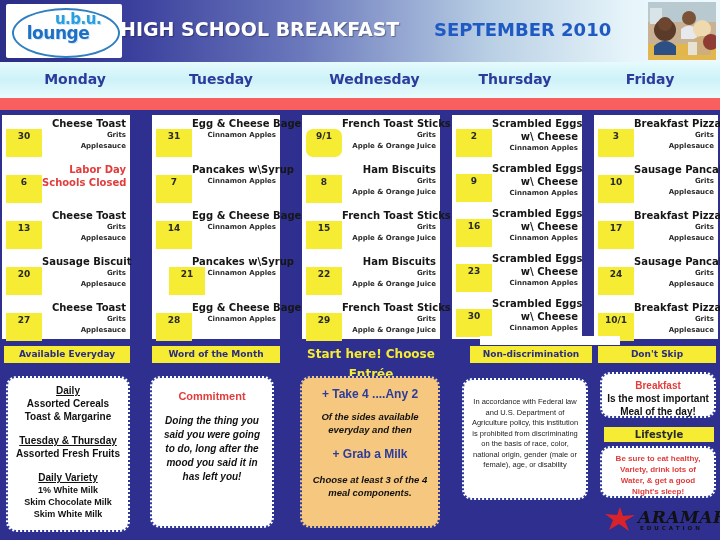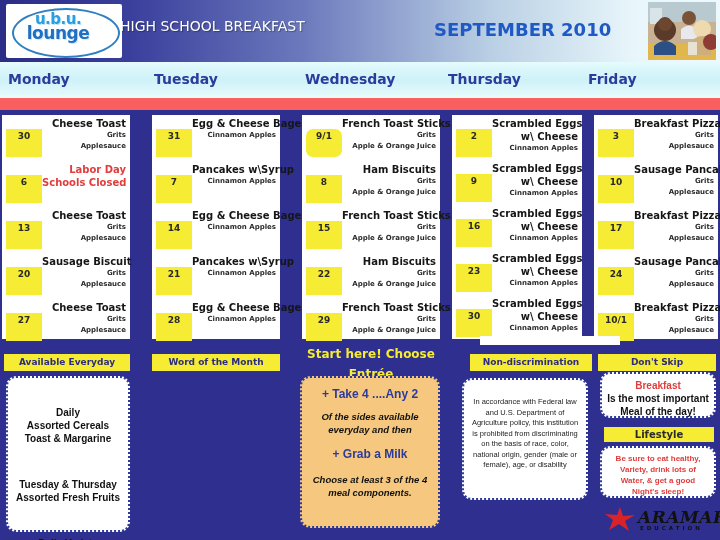--- a/index.html
+++ b/index.html
@@ -22,31 +22,32 @@
   .logo-ellipse{
     position:absolute;left:6px;top:4px;width:104px;height:46px;
     border:2px solid #2f7fc1;border-radius:50%;
     background:#ffffff;
   }
   .logo-t1{
     position:absolute;left:0;top:8px;width:104px;text-align:center;
     font-family:"DejaVu Sans", sans-serif;font-weight:bold;font-size:15px;
     color:#2a9ee0;letter-spacing:-0.5px;line-height:14px;
     text-shadow:1px 1px 0 #bfe4f7;
+    padding-left:20px;
   }
   .logo-t2{
     position:absolute;left:0;top:21px;width:104px;text-align:center;
     font-family:"DejaVu Sans", sans-serif;font-weight:bold;font-size:17px;
     color:#1f6fc4;letter-spacing:-0.5px;line-height:17px;
     text-shadow:1px 1px 0 #cfe9fa;
   }
   .hdr-title{
     position:absolute;left:120px;top:18px;
     font-family:"DejaVu Sans", sans-serif;
-    font-weight:normal;font-size:14px;color:#ffffff;
+    font-weight:bold;font-size:19px;color:#ffffff;
     letter-spacing:0px;
     text-shadow:1px 1px 1px rgba(0,0,0,.35);
   }
   .hdr-month{
     position:absolute;left:434px;top:19px;
     font-family:"DejaVu Sans", sans-serif;
     font-weight:bold;font-size:18px;color:#1f59c4;
     letter-spacing:0px;
   }
   .hdr-photo{
@@ -56,21 +57,21 @@
 
   
   .daybar{
     position:absolute;left:0;top:62px;width:720px;height:36px;
     background:linear-gradient(to bottom,#e6fbfd 0%,#cdf2f8 48%,#e9fbfd 100%);
   }
   .dayname{
     position:absolute;top:9px;
     font-family:"DejaVu Sans", sans-serif;
     font-weight:bold;font-size:14px;color:#2c3b9c;
-    padding-left:8px;
+    text-align:center;
   }
   .redbar{
     position:absolute;left:0;top:98px;width:720px;height:12px;
     background:#fa5f5f;
   }
 
   
   .calendar{position:absolute;left:0;top:110px;width:720px;height:232px;}
   .col{
     position:absolute;top:5px;height:224px;background:#ffffff;
@@ -90,39 +91,39 @@
   }
   .m-main.red{color:#e23c3c;}
   .m-sub{
     font-family:"DejaVu Sans", sans-serif;font-weight:bold;
     font-size:7px;color:#2b2b2b;line-height:11px;white-space:nowrap;
   }
 
   
   .bannerrow{position:absolute;left:0;top:342px;width:720px;height:26px;}
   .banner{
-    position:absolute;top:12px;height:17px;background:#f5ec33;
+    position:absolute;top:4px;height:17px;background:#f5ec33;
     font-family:"DejaVu Sans", sans-serif;font-weight:bold;font-size:9px;
     color:#2c2c80;text-align:center;line-height:17px;
   }
   .banner.plain{
     background:transparent;color:#f5ec33;font-size:12px;
   }
   .whitepatch{
     position:absolute;left:480px;top:336px;width:140px;height:9px;background:#ffffff;
   }
 
   
   .box{
     position:absolute;background:#ffffff;
     border:2px dotted #2c3b9c;border-radius:10px;
     box-sizing:border-box;
   }
   .box.orange{background:#f6c77e;border-color:#2c3b9c;}
-  .u{margin-top:22px;}
+  .u{text-decoration:underline;}
   .b1-head{font-size:10px;font-weight:bold;color:#111;text-align:center;line-height:13px;}
   .b1-item{font-size:10px;font-weight:bold;color:#111;text-align:center;line-height:13px;}
   .b1-small{font-size:9px;font-weight:bold;color:#111;text-align:center;line-height:12px;}
 
   .b2-title{font-size:11px;font-weight:bold;color:#e23c3c;text-align:center;}
   .b2-body{font-size:10px;font-style:italic;font-weight:bold;color:#111;text-align:center;line-height:14px;}
 
   .b3-h{font-size:12px;font-weight:bold;color:#2c3b9c;text-align:center;}
   .b3-b{font-size:9.5px;font-style:italic;font-weight:bold;color:#111;text-align:center;line-height:13px;}
 
@@ -237,21 +238,21 @@
         <div class="datebadge" style="top: 60px;">7</div>
         <div class="menu" style="top: 48px;">
           <div class="m-main">Pancakes w\Syrup</div>
           <div class="m-sub">Cinnamon Apples</div>
         </div>
         <div class="datebadge" style="top: 106px;">14</div>
         <div class="menu" style="top: 94px;">
           <div class="m-main">Egg &amp; Cheese Bagel</div>
           <div class="m-sub">Cinnamon Apples</div>
         </div>
-        <div class="datebadge" style="top: 152px;">21</div>
+        <div class="datebadge" style="top: 152px; margin-left: 13px;">21</div>
         <div class="menu" style="top: 140px;">
           <div class="m-main">Pancakes w\Syrup</div>
           <div class="m-sub">Cinnamon Apples</div>
         </div>
         <div class="datebadge" style="top: 198px;">28</div>
         <div class="menu" style="top: 186px;">
           <div class="m-main">Egg &amp; Cheese Bagel</div>
           <div class="m-sub">Cinnamon Apples</div>
         </div>
       </div>
@@ -371,20 +372,27 @@
       <div class="b1-head u">Tuesday &amp; Thursday</div>
       <div class="b1-item">Assorted Fresh Fruits</div>
       <div style="height:11px;"></div>
       <div class="b1-head u">Daily Variety</div>
       <div class="b1-small">1% White Milk</div>
       <div class="b1-small">Skim Chocolate Milk</div>
       <div class="b1-small">Skim White Milk</div>
     </div>
   </div>
 
+  <div class="box" style="left:150px;top:376px;width:124px;height:152px;">
+    <div style="padding:12px 8px 0 8px;">
+      <div class="b2-title">Commitment</div>
+      <div style="height:12px;"></div>
+      <div class="b2-body">Doing the thing you said you were going to do, long after the mood you said it in has left you!</div>
+    </div>
+  </div>
 
   <div class="box orange" style="left:300px;top:376px;width:140px;height:152px;">
     <div style="padding:9px 7px 0 7px;">
       <div class="b3-h">+ Take 4 ....Any 2</div>
       <div style="height:9px;"></div>
       <div class="b3-b">Of the sides available everyday and then</div>
       <div style="height:11px;"></div>
       <div class="b3-h">+ Grab a Milk</div>
       <div style="height:12px;"></div>
       <div class="b3-b">Choose at least 3 of the 4 meal components.</div>

